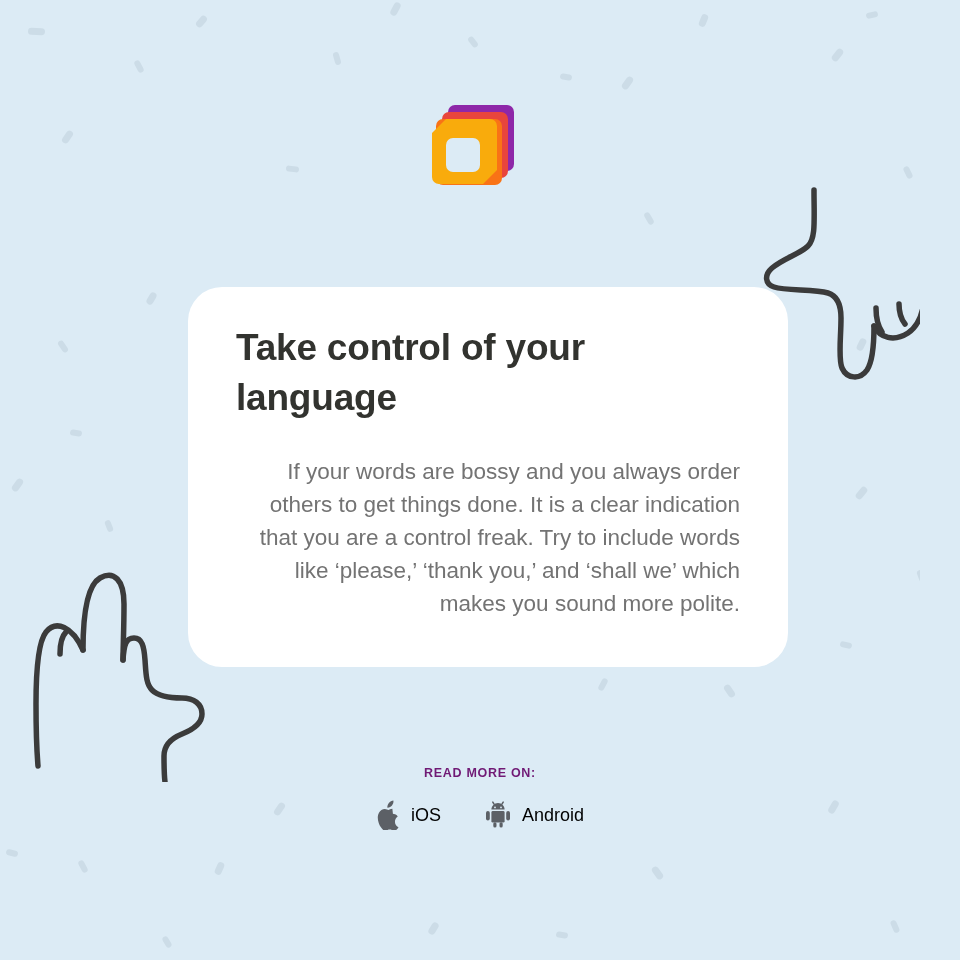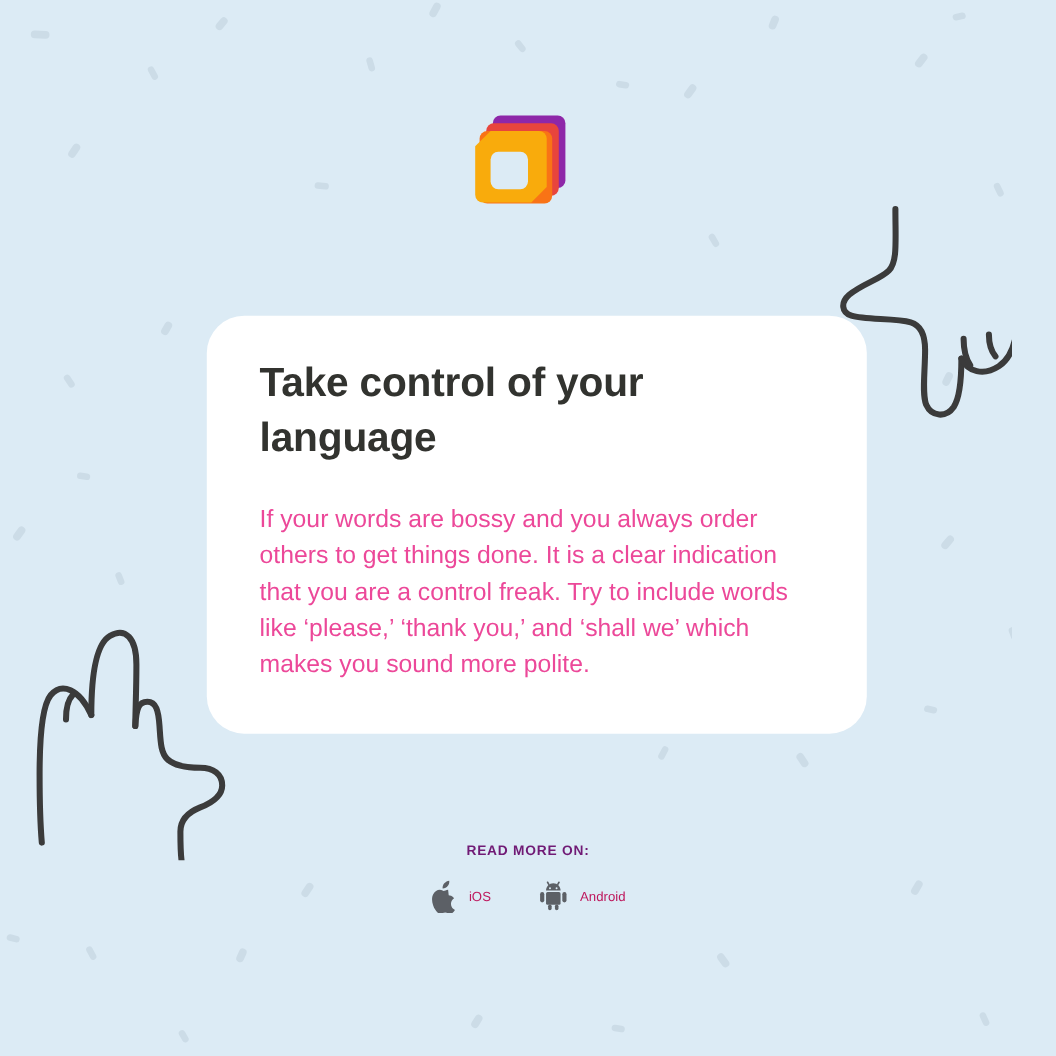--- a/index.html
+++ b/index.html
@@ -80,21 +80,22 @@
     font-size: 37px;
     line-height: 50px;
     font-weight: bold;
     color: #32332f;
     letter-spacing: -0.2px;
   }
   #card-body {
     margin: 32px 0 0 0;
     font-size: 22.5px;
     line-height: 33px;
-    color: #ec4899;
+    color: #737373;
+    text-align: right;
   }
 
   
   #footer {
     position: absolute;
     left: 0;
     top: 766px;
     width: 960px;
     text-align: center;
   }
@@ -136,22 +137,22 @@
     align-items: center;
     gap: 42px;
   }
   .store-badge {
     display: flex;
     align-items: center;
     gap: 9px;
   }
   .store-badge svg { display: block; }
   .store-label {
-    font-size: 12px;
-    color: #be185d;
+    font-size: 18px;
+    color: #000000;
   }
 </style>
 </head>
 <body>
 
 <div id="stage">
 
   <div id="confetti-layer">
       <div class="confetti" style="left: 28px; top: 28px; width: 17px; height: 7px; transform: rotate(2deg);"></div>
       <div class="confetti" style="left: 64px; top: 130px; width: 7px; height: 14px; transform: rotate(34deg);"></div>

